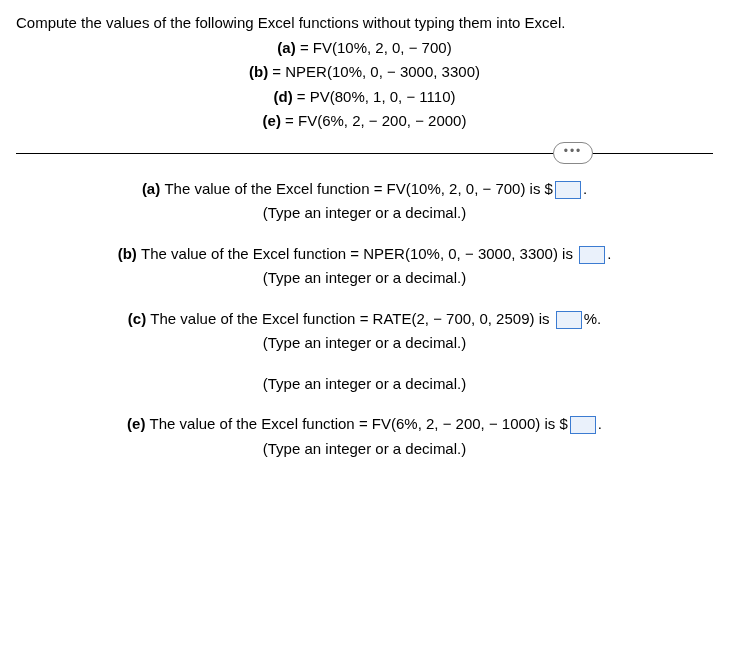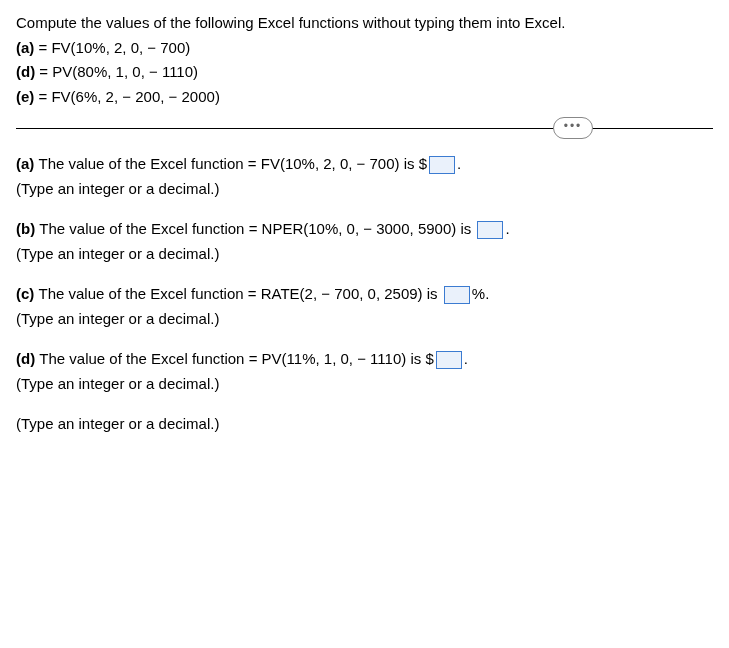--- a/index.html
+++ b/index.html
@@ -10,20 +10,21 @@
       margin: 0;
       padding: 12px 16px;
       width: 729px;
       box-sizing: border-box;
       line-height: 1.5;
     }
     .intro {
     }
     .problem-list {
       margin-bottom: 20px;
+      text-align: center;
     }
     .problem-list .row {
       margin: 2px 0;
     }
     .divider-wrap {
       position: relative;
       margin: 20px 0 24px 0;
     }
     .divider {
       border: none;
@@ -41,20 +42,21 @@
       height: 20px;
       line-height: 16px;
       text-align: center;
       font-size: 12px;
       color: #666;
       letter-spacing: 2px;
       cursor: pointer;
     }
     .answer {
       margin-bottom: 18px;
+      text-align: center;
     }
     .answer .line {
       margin: 2px 0;
     }
     .input-box {
       display: inline-block;
       width: 26px;
       height: 18px;
       border: 1px solid #3b7bd1;
       background: #eaf1fb;
@@ -68,20 +70,24 @@
 <body>
 
 <div class="intro">Compute the values of the following Excel functions without typing them into Excel.</div>
 
 <div class="problem-list">
   <div class="row">
     <span class="b">(a)</span>
     <span>= FV(10%, 2, 0, − 700)</span>
   </div>
   <div class="row">
+    <span class="b">(b)</span>
+    <span>= NPER(10%, 0, − 3000, 3300)</span>
+  </div>
+  <div class="row">
     <span class="b">(d)</span>
     <span>= PV(80%, 1, 0, − 1110)</span>
   </div>
   <div class="row">
     <span class="b">(e)</span>
     <span>= FV(6%, 2, − 200, − 2000)</span>
   </div>
 </div>
 
 <div class="divider-wrap">
@@ -91,34 +97,34 @@
 
 <div class="answer">
   <div class="line">
     <span class="b">(a) </span><span>The value of the Excel function </span><span>= FV(10%, 2, 0, − 700) is $</span><span class="input-box"></span><span>.</span>
   </div>
   <div class="line">(Type an integer or a decimal.)</div>
 </div>
 
 <div class="answer">
   <div class="line">
-    <span class="b">(b) </span><span>The value of the Excel function </span><span>= NPER(10%, 0, − 3000, 5900) is </span><span class="input-box"></span><span>.</span>
+    <span class="b">(b) </span><span>The value of the Excel function </span><span>= NPER(10%, 0, − 3000, 3300) is </span><span class="input-box"></span><span>.</span>
   </div>
   <div class="line">(Type an integer or a decimal.)</div>
 </div>
 
 <div class="answer">
   <div class="line">
     <span class="b">(c) </span><span>The value of the Excel function </span><span>= RATE(2, − 700, 0, 2509) is </span><span class="input-box"></span><span>%.</span>
   </div>
   <div class="line">(Type an integer or a decimal.)</div>
 </div>
 
 <div class="answer">
+  <div class="line">(Type an integer or a decimal.)</div>
+</div>
+
+<div class="answer">
   <div class="line">
-    <span class="b">(d) </span><span>The value of the Excel function </span><span>= PV(11%, 1, 0, − 1110) is $</span><span class="input-box"></span><span>.</span>
+    <span class="b">(e) </span><span>The value of the Excel function </span><span>= FV(6%, 2, − 200, − 1000) is $</span><span class="input-box"></span><span>.</span>
   </div>
   <div class="line">(Type an integer or a decimal.)</div>
 </div>
 
-<div class="answer">
-  <div class="line">(Type an integer or a decimal.)</div>
-</div>
-
 </body></html>

